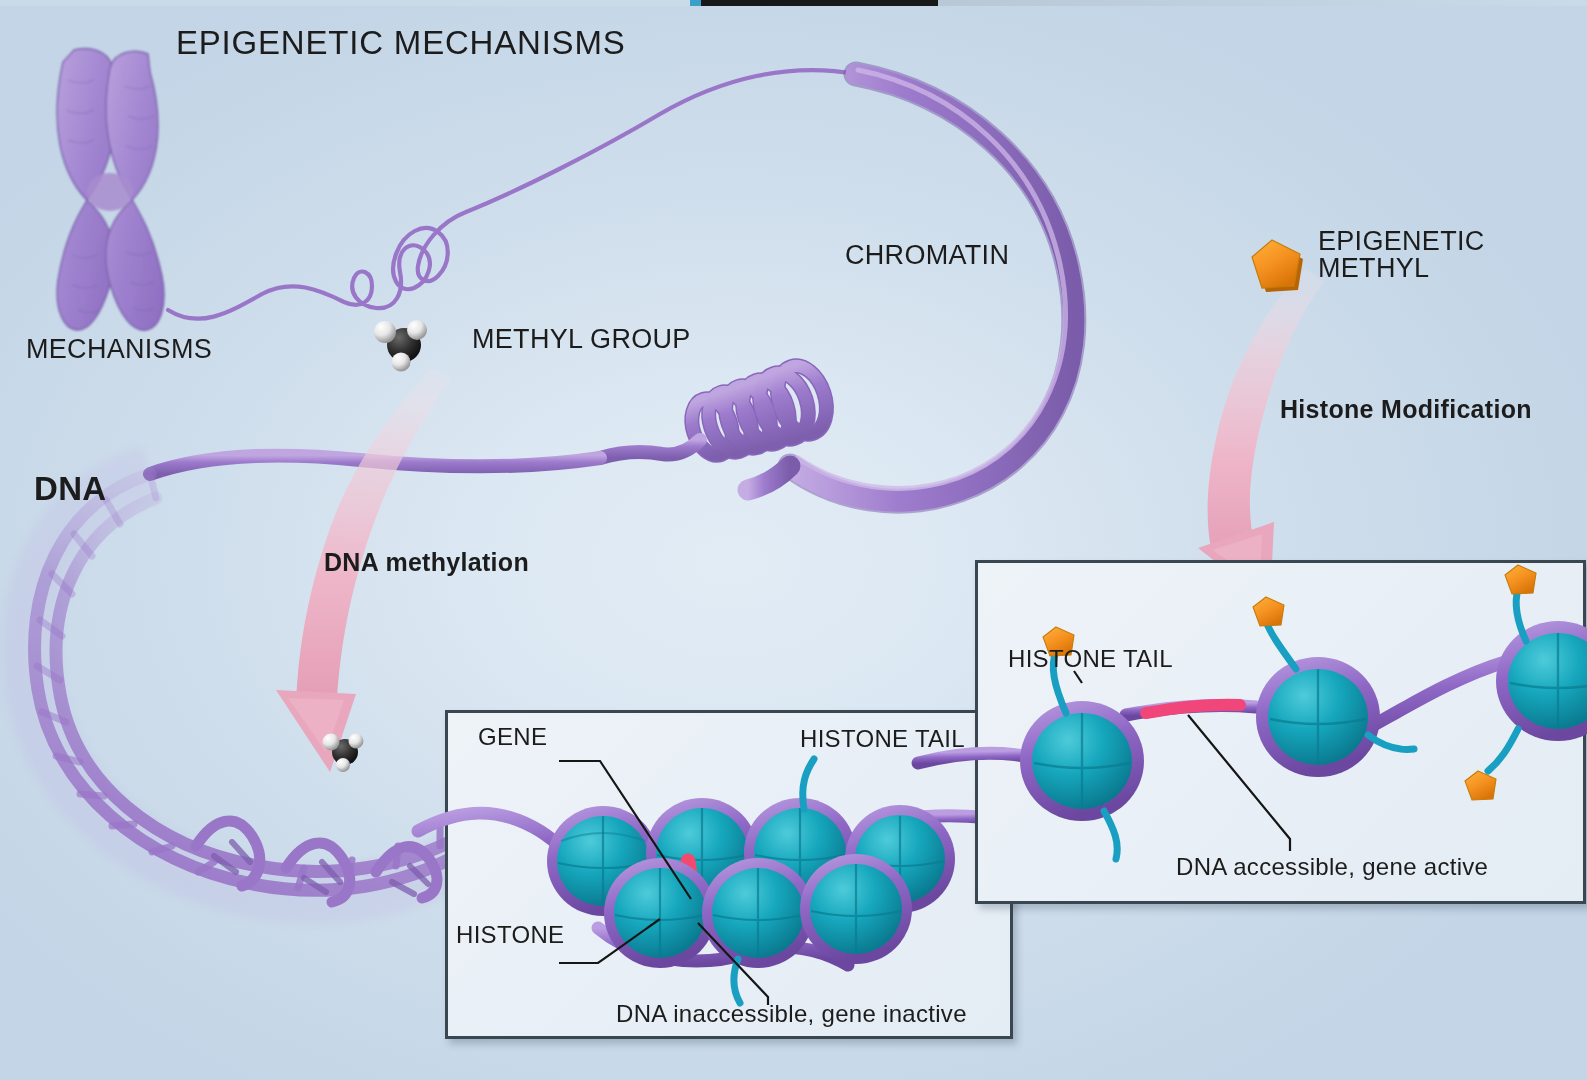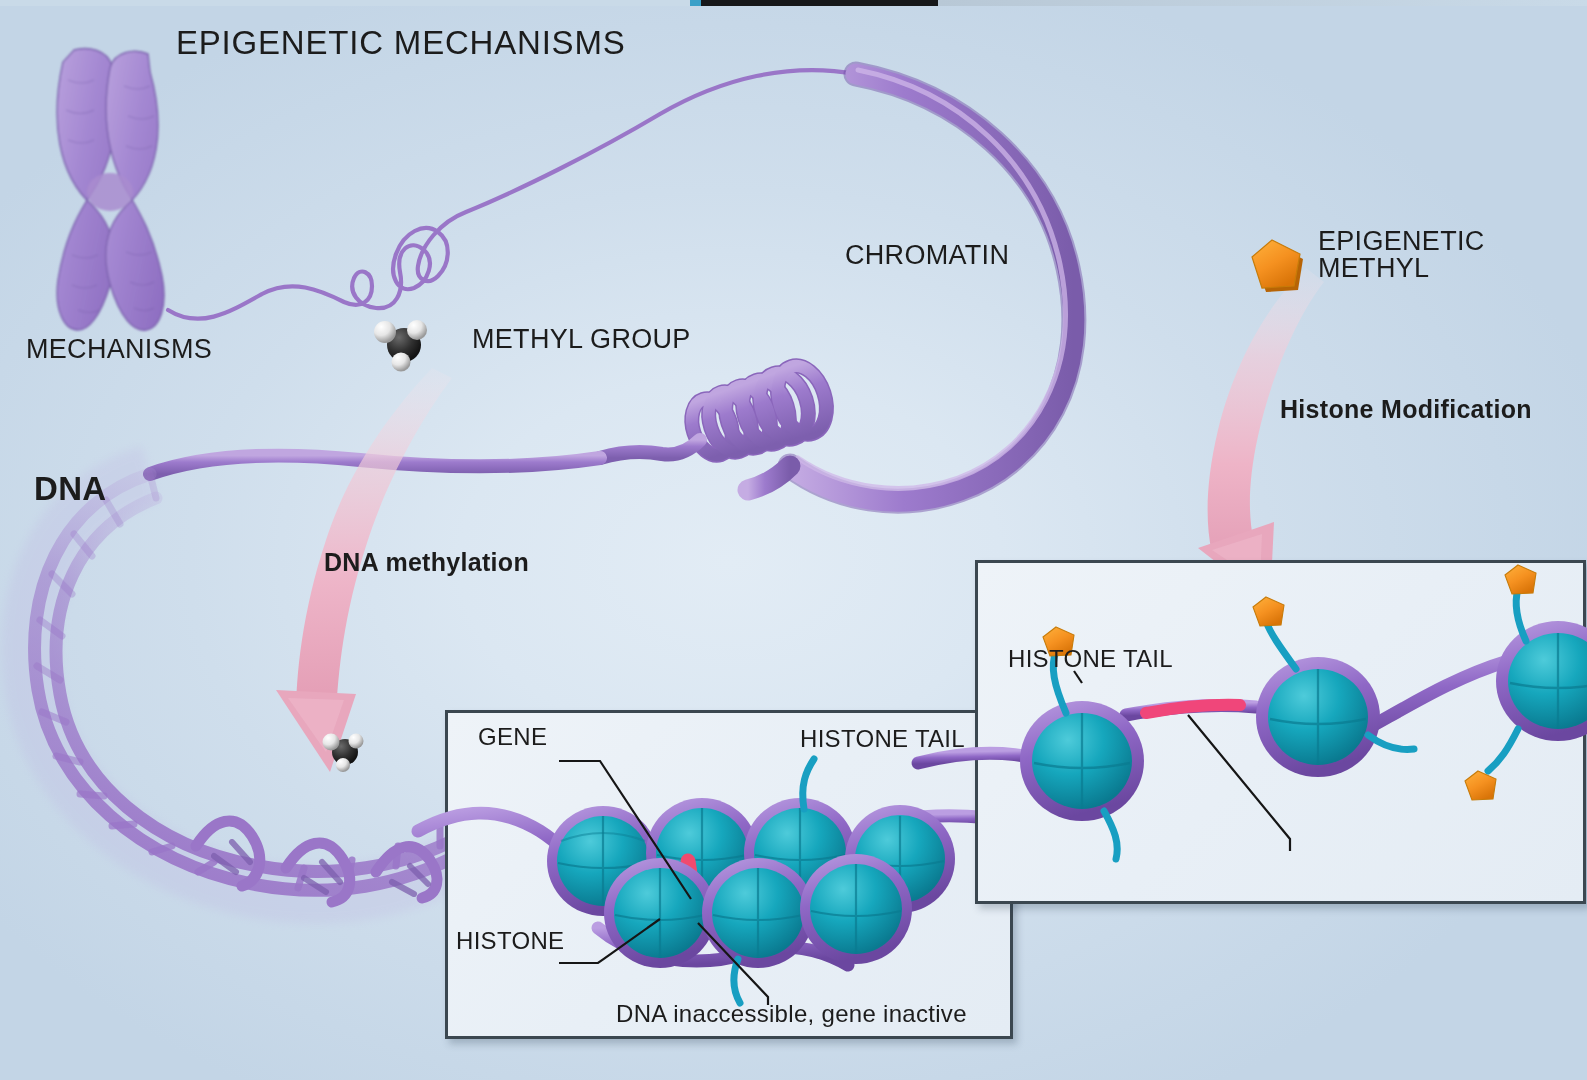--- a/index.html
+++ b/index.html
@@ -316,21 +316,21 @@
 
       <g stroke="#161616" stroke-width="2.2" fill="none">
         <path d="M111 48 L 152 48 L 243 186"></path>
         <path d="M111 250 L 150 250 L 212 206"></path>
         <path d="M250 210 L 320 284 L 320 292"></path>
       </g>
     </svg>
 
     <div class="lbl caps-sm" style="left:30px;top:10px;">GENE</div>
     <div class="lbl caps-sm" style="left:352px;top:12px;">HISTONE TAIL</div>
-    <div class="lbl caps-sm" style="left:8px;top:214px;">HISTONE</div>
+    <div class="lbl caps-sm" style="left:8px;top:208px;">HISTONE</div>
     <div class="lbl ital" style="left:168px;top:278px;margin-top:9px;">DNA inaccessible, gene inactive</div>
   </div>
 
   <div class="panel" style="left:975px;top:560px;width:605px;height:338px;">
     <svg viewBox="0 0 605 338" style="position:absolute;left:0;top:0;width:605px;height:338px;overflow:visible;">
       <defs>
         <radialGradient id="ht3" cx="36%" cy="28%" r="74%">
           <stop offset="0%" stop-color="#4ecbda"></stop>
             <stop offset="48%" stop-color="#16a7bd"></stop>
             <stop offset="100%" stop-color="#0a7a90"></stop>
@@ -384,20 +384,21 @@
         <path d="M500 208 L 518 216 L 515 236 L 494 237 L 487 218 Z" fill="url(#orangeGrad)" stroke="#c77b09" stroke-width="1.1"></path>
       </g>
 
       <g stroke="#161616" stroke-width="2.2" fill="none">
         <path d="M210 152 L 312 276 L 312 288"></path>
         <path d="M104 120 L 96 108"></path>
       </g>
     </svg>
 
     <div class="lbl caps-sm" style="left:30px;top:82px;">HISTONE TAIL</div>
+    <div class="lbl ital" style="left:198px;top:290px;">DNA accessible, gene active</div>
   </div>
 
   <div class="lbl" style="left:176px;top:24px;font-size:33px;letter-spacing:.8px;">EPIGENETIC MECHANISMS</div>
 
   <div class="lbl cap" style="left:26px;top:334px;">MECHANISMS</div>
 
   <div class="lbl cap" style="left:845px;top:240px;">CHROMATIN</div>
 
   <div class="lbl cap" style="left:432px;top:324px;margin-left:40px;">METHYL GROUP</div>
 

